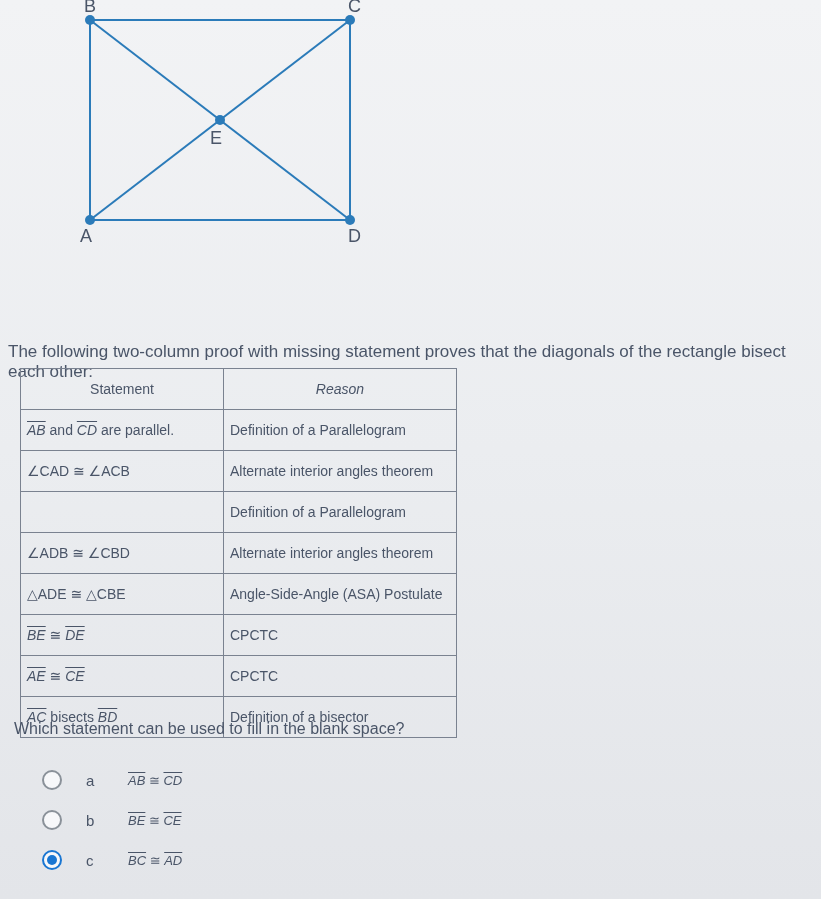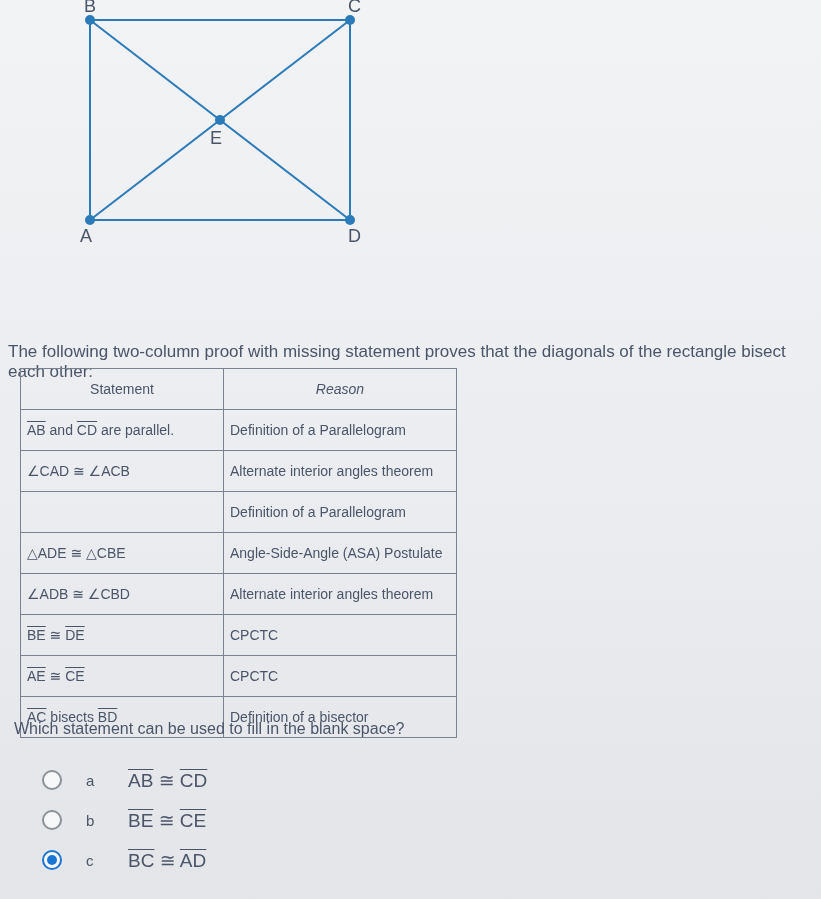--- a/index.html
+++ b/index.html
@@ -47,20 +47,21 @@
     height: 22px;
   }
   .proof-table th {
     font-weight: normal;
     text-align: center;
   }
   .proof-table .col-stmt { width: 190px; }
   .proof-table .col-reason { width: 220px; font-style: italic; }
   .overline {
     text-decoration: overline;
+    font-style: italic;
   }
   .question-text {
     position: absolute;
     top: 720px;
     left: 14px;
     font-size: 16px;
     color: #4a5568;
     text-align: right;
   }
   .answers {
@@ -93,21 +94,21 @@
     width:10px;
     height:10px;
     background:#1976d2;
     border-radius:50%;
   }
   .answer-letter {
     font-size: 15px;
     width: 18px;
   }
   .answer-text {
-    font-size: 19px;
+    font-size: 13px;
   }
 </style>
 </head>
 <body>
 
 <div class="diagram-area">
   <svg width="320" height="250">
     <rect x="20" y="20" width="260" height="200" fill="none" stroke="#2b7bb9" stroke-width="2"></rect>
     <line x1="20" y1="20" x2="280" y2="220" stroke="#2b7bb9" stroke-width="2"></line>
     <line x1="280" y1="20" x2="20" y2="220" stroke="#2b7bb9" stroke-width="2"></line>
@@ -138,26 +139,26 @@
   </tr>
   <tr>
     <td>∠CAD ≅ ∠ACB</td>
     <td>Alternate interior angles theorem</td>
   </tr>
   <tr>
     <td></td>
     <td>Definition of a Parallelogram</td>
   </tr>
   <tr>
+    <td>∠ADB ≅ ∠CBD</td>
+    <td>Alternate interior angles theorem</td>
+  </tr>
+  <tr>
     <td>△ADE ≅ △CBE</td>
     <td>Angle-Side-Angle (ASA) Postulate</td>
-  </tr>
-  <tr>
-    <td>∠ADB ≅ ∠CBD</td>
-    <td>Alternate interior angles theorem</td>
   </tr>
   <tr>
     <td><span class="overline">BE</span><span> ≅ </span><span class="overline">DE</span></td>
     <td>CPCTC</td>
   </tr>
   <tr>
     <td><span class="overline">AE</span><span> ≅ </span><span class="overline">CE</span></td>
     <td>CPCTC</td>
   </tr>
   <tr>

